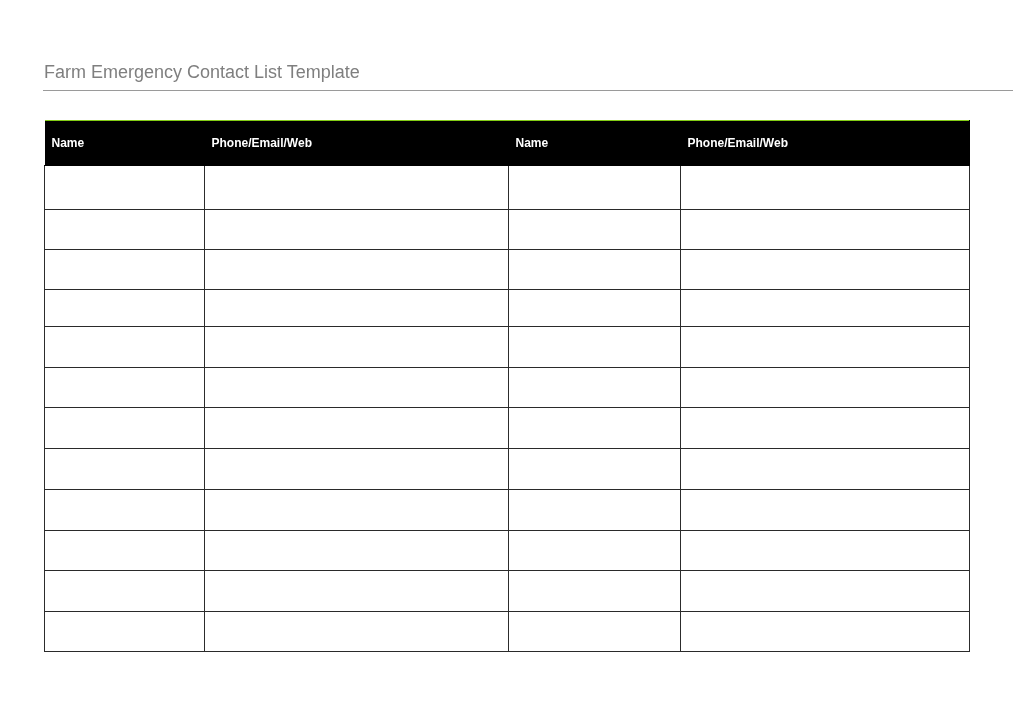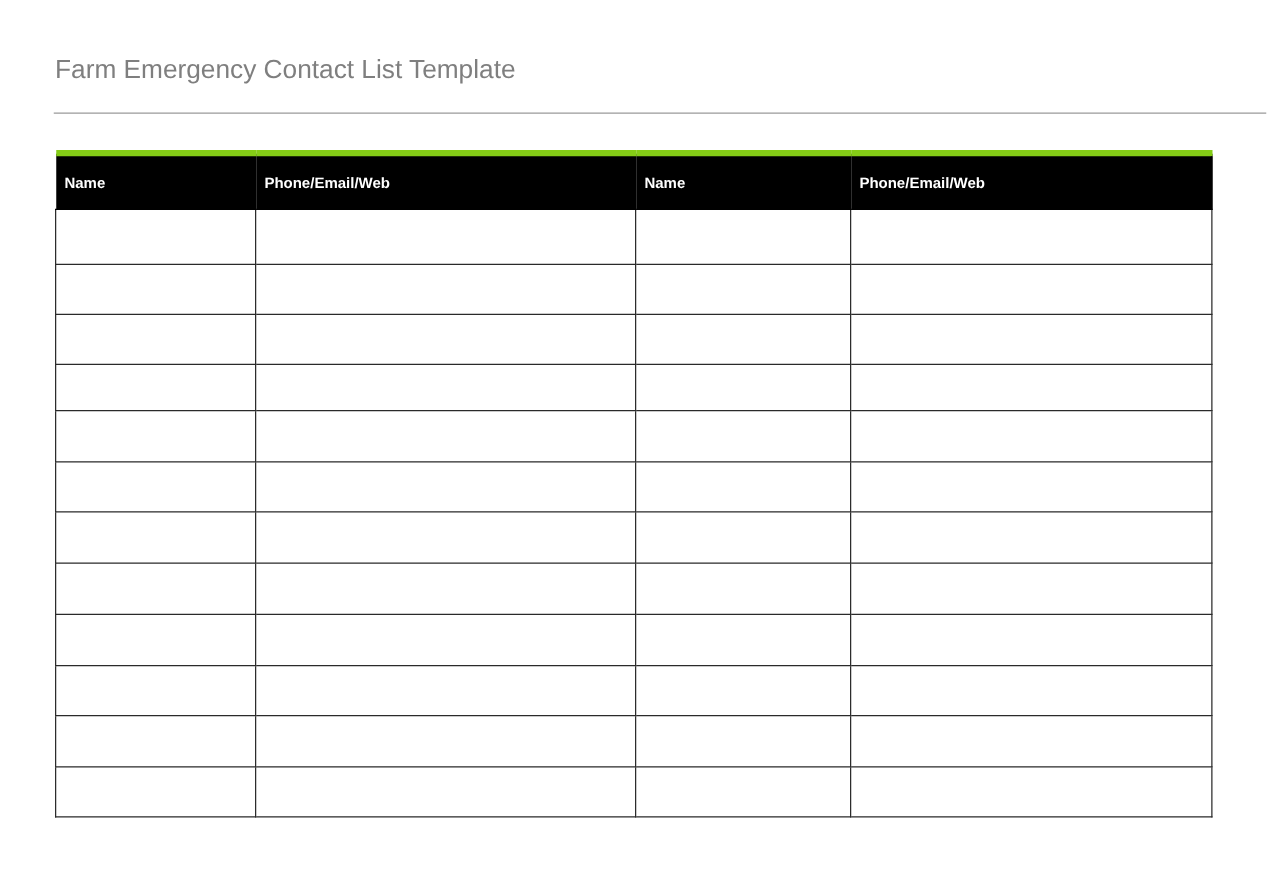--- a/index.html
+++ b/index.html
@@ -10,22 +10,22 @@
     body {
       width: 1024px;
       height: 716px;
       position: relative;
       overflow: hidden;
       font-family: "Liberation Sans", sans-serif;
     }
     .doc-title {
       position: absolute;
       left: 44px;
-      top: 45px;
-      font-size: 21px;
+      top: 61px;
+      font-size: 18px;
       color: #7f7f7f;
       line-height: 22px;
       white-space: nowrap;
     }
     .title-rule {
       position: absolute;
       left: 43px;
       top: 90px;
       width: 970px;
       height: 1px;
@@ -54,21 +54,21 @@
       padding-left: 80px;
     }
     .header-row th {
       background: #000000;
       color: #ffffff;
       height: 45px;
       text-align: left;
       font-weight: bold;
       font-size: 12px;
       padding-left: 7px;
-      border-top: 5px solid #84cc16;
+      border-top: 1px solid #84cc16;
       border-bottom: 1px solid #000;
     }
     .header-row th.last {
       border-right: 1px solid #000;
     }
     .body-row td {
       border-left: 1px solid #2c2c2c;
       border-right: 1px solid #2c2c2c;
       border-bottom: 1px solid #2a2a2a;
       background: #ffffff;

